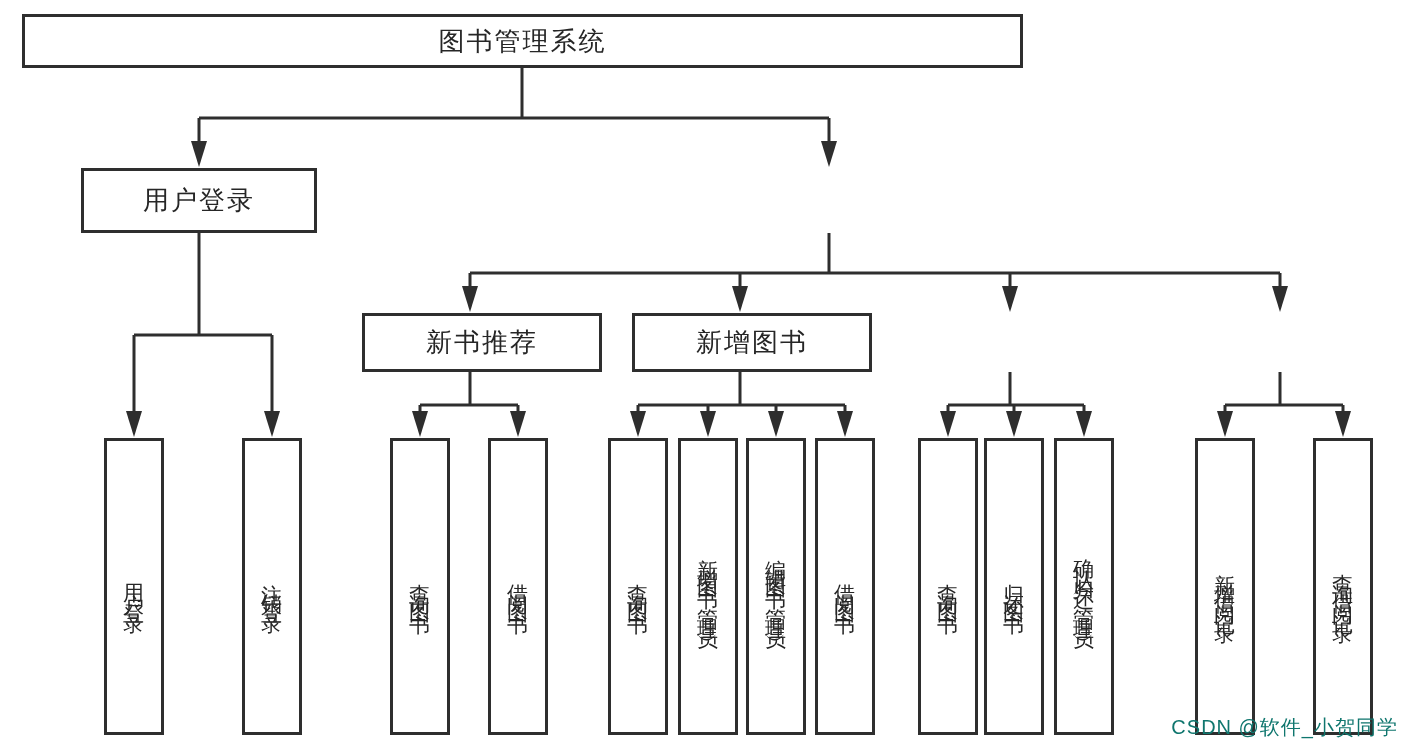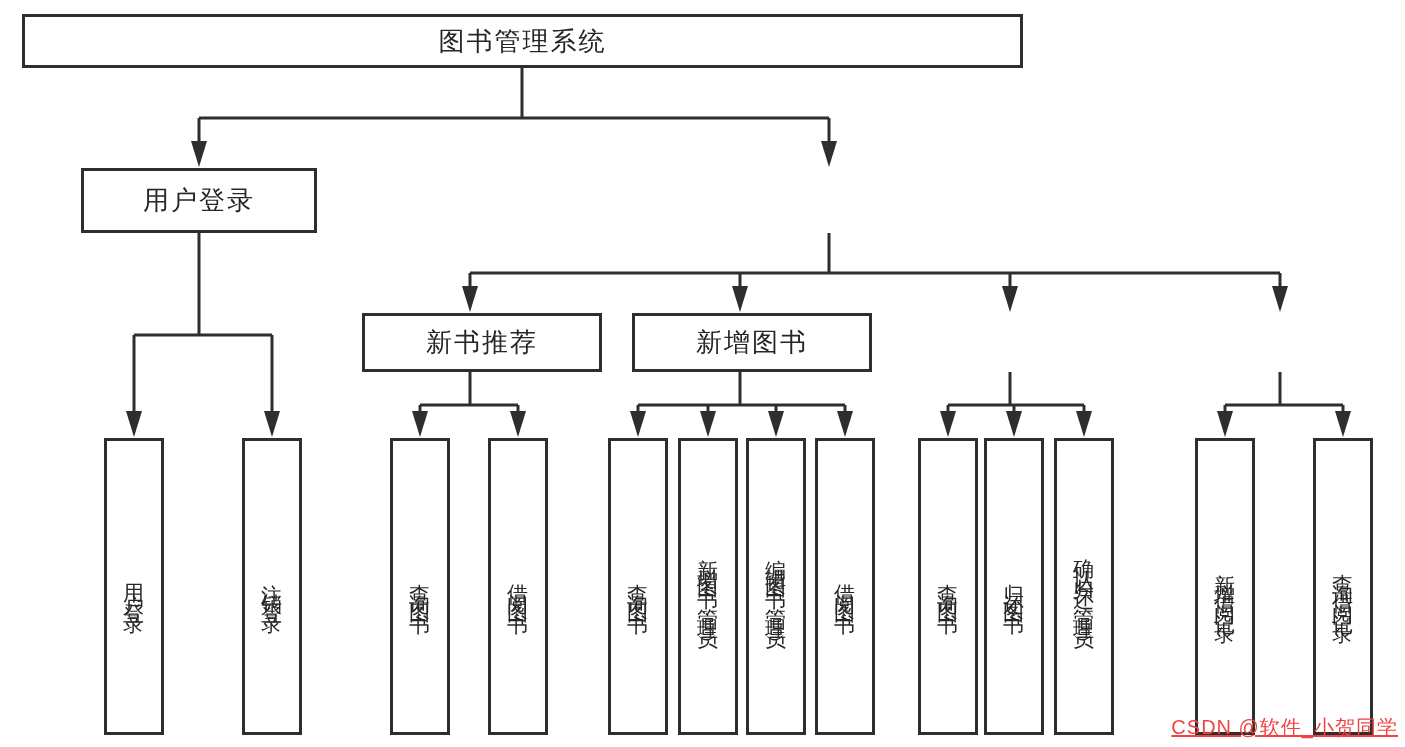--- a/index.html
+++ b/index.html
@@ -41,23 +41,22 @@
     line-height: 1;
     color: #262626;
     white-space: nowrap;
   }
   .watermark {
     position: absolute;
     right: 7px;
     top: 714px;
     font-size: 20px;
     letter-spacing: 1px;
-    color: #ef4444;
+    color: #0f766e;
     z-index: 5;
-    text-decoration: underline;
   }
 </style>
 </head>
 <body>
 
 <div class="canvas">
 
   <svg class="connectors" viewBox="0 0 1405 747" xmlns="http://www.w3.org/2000/svg">
     <path fill="none" stroke="#2e2e2e" stroke-width="3" d="
       M522 68 V118

